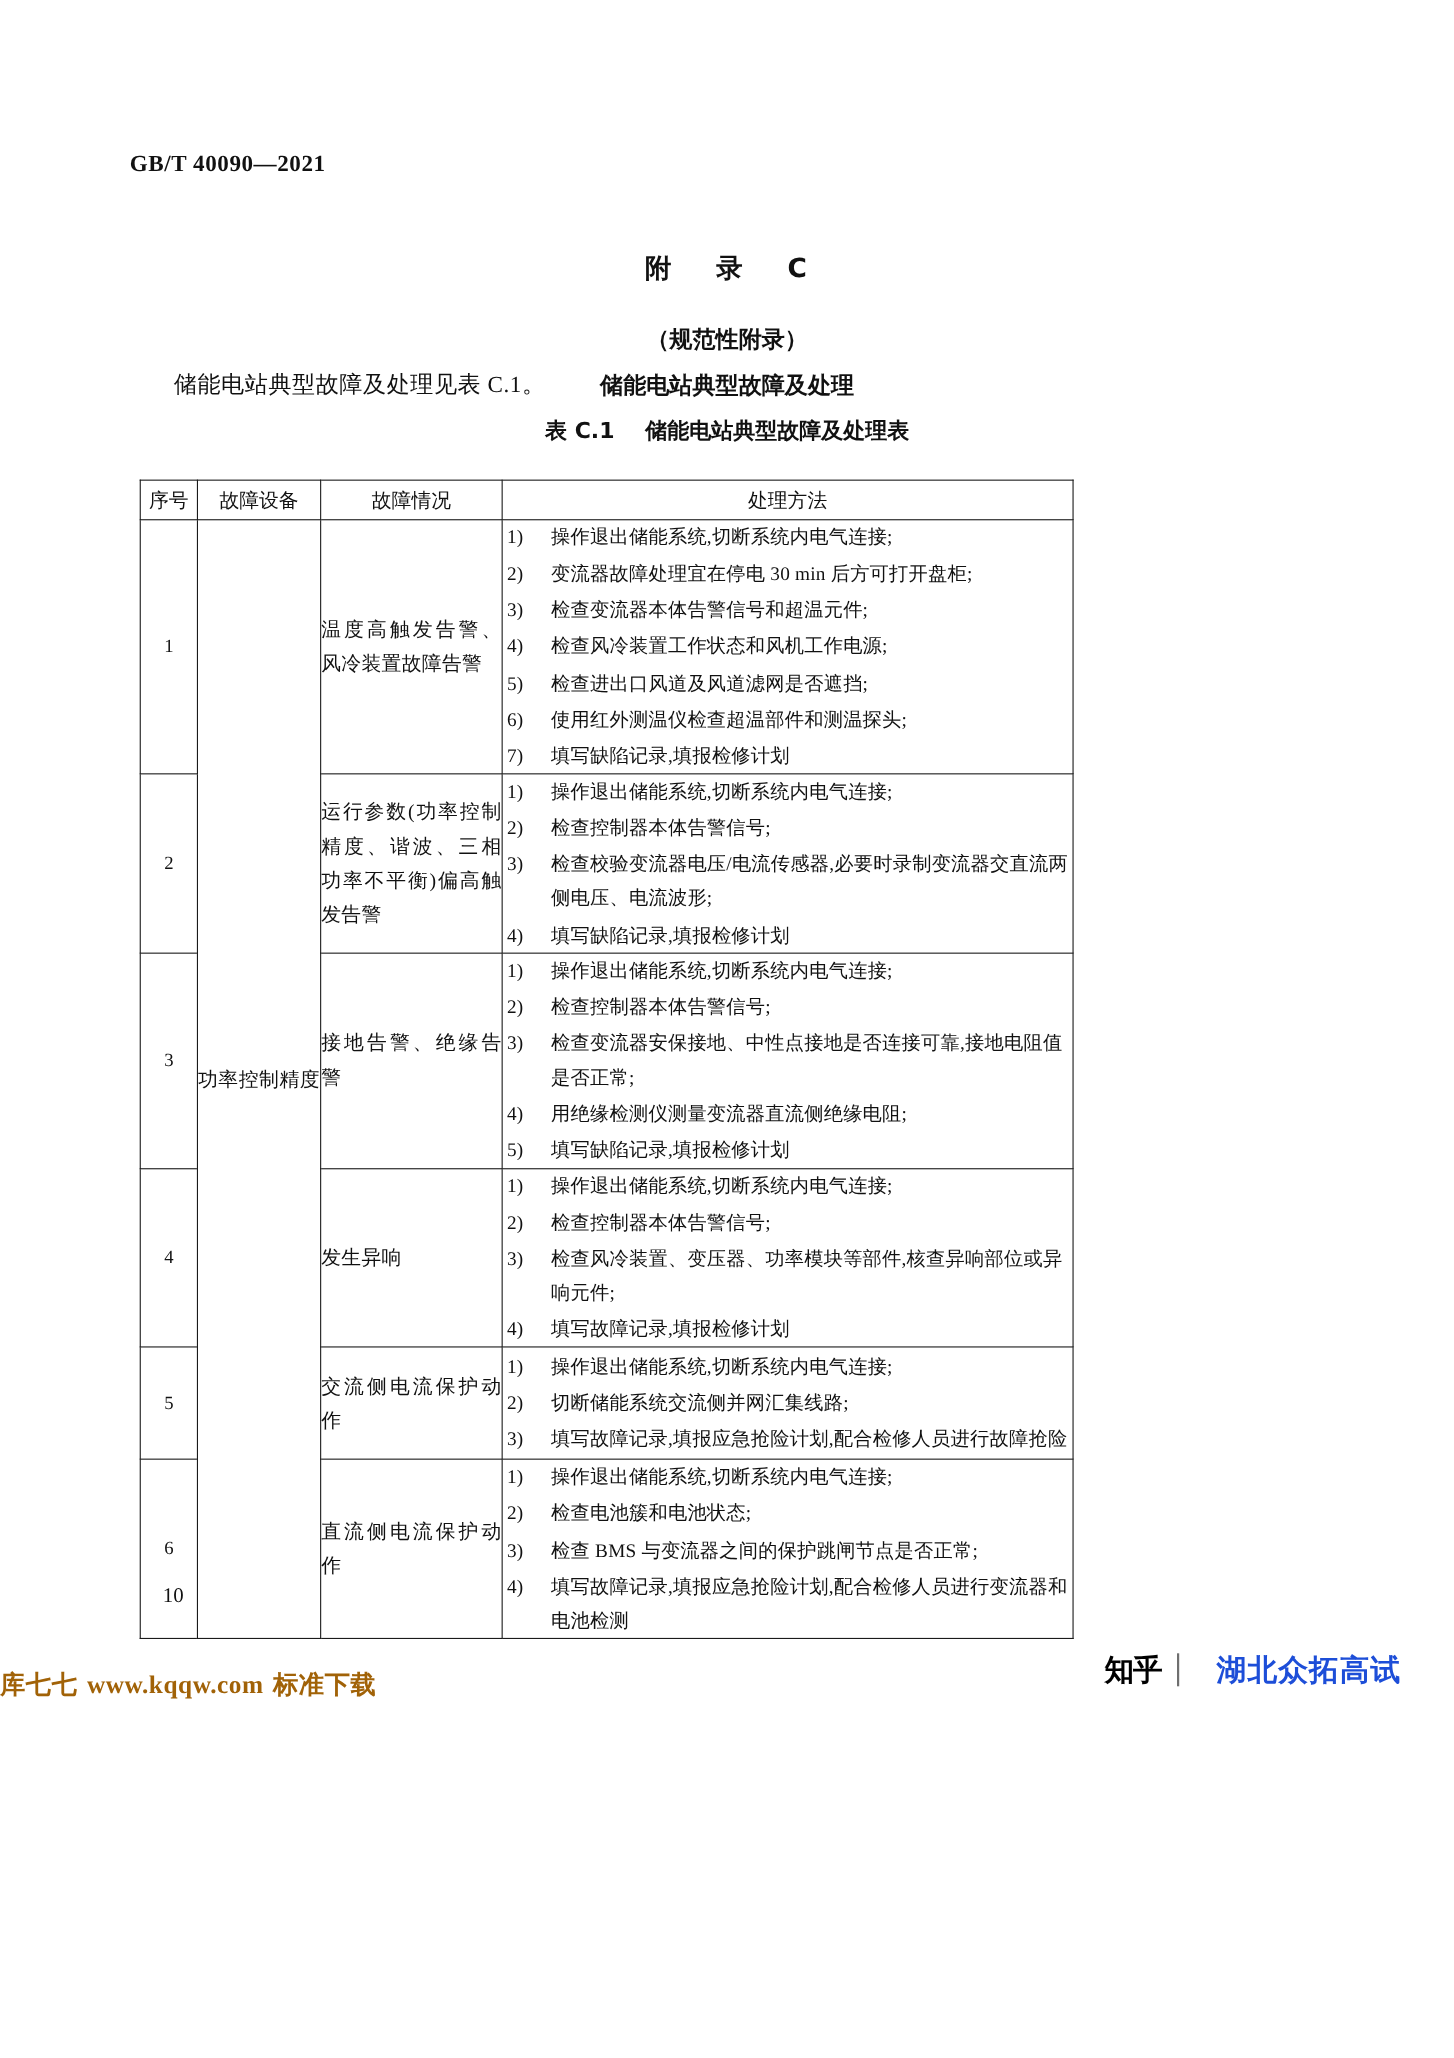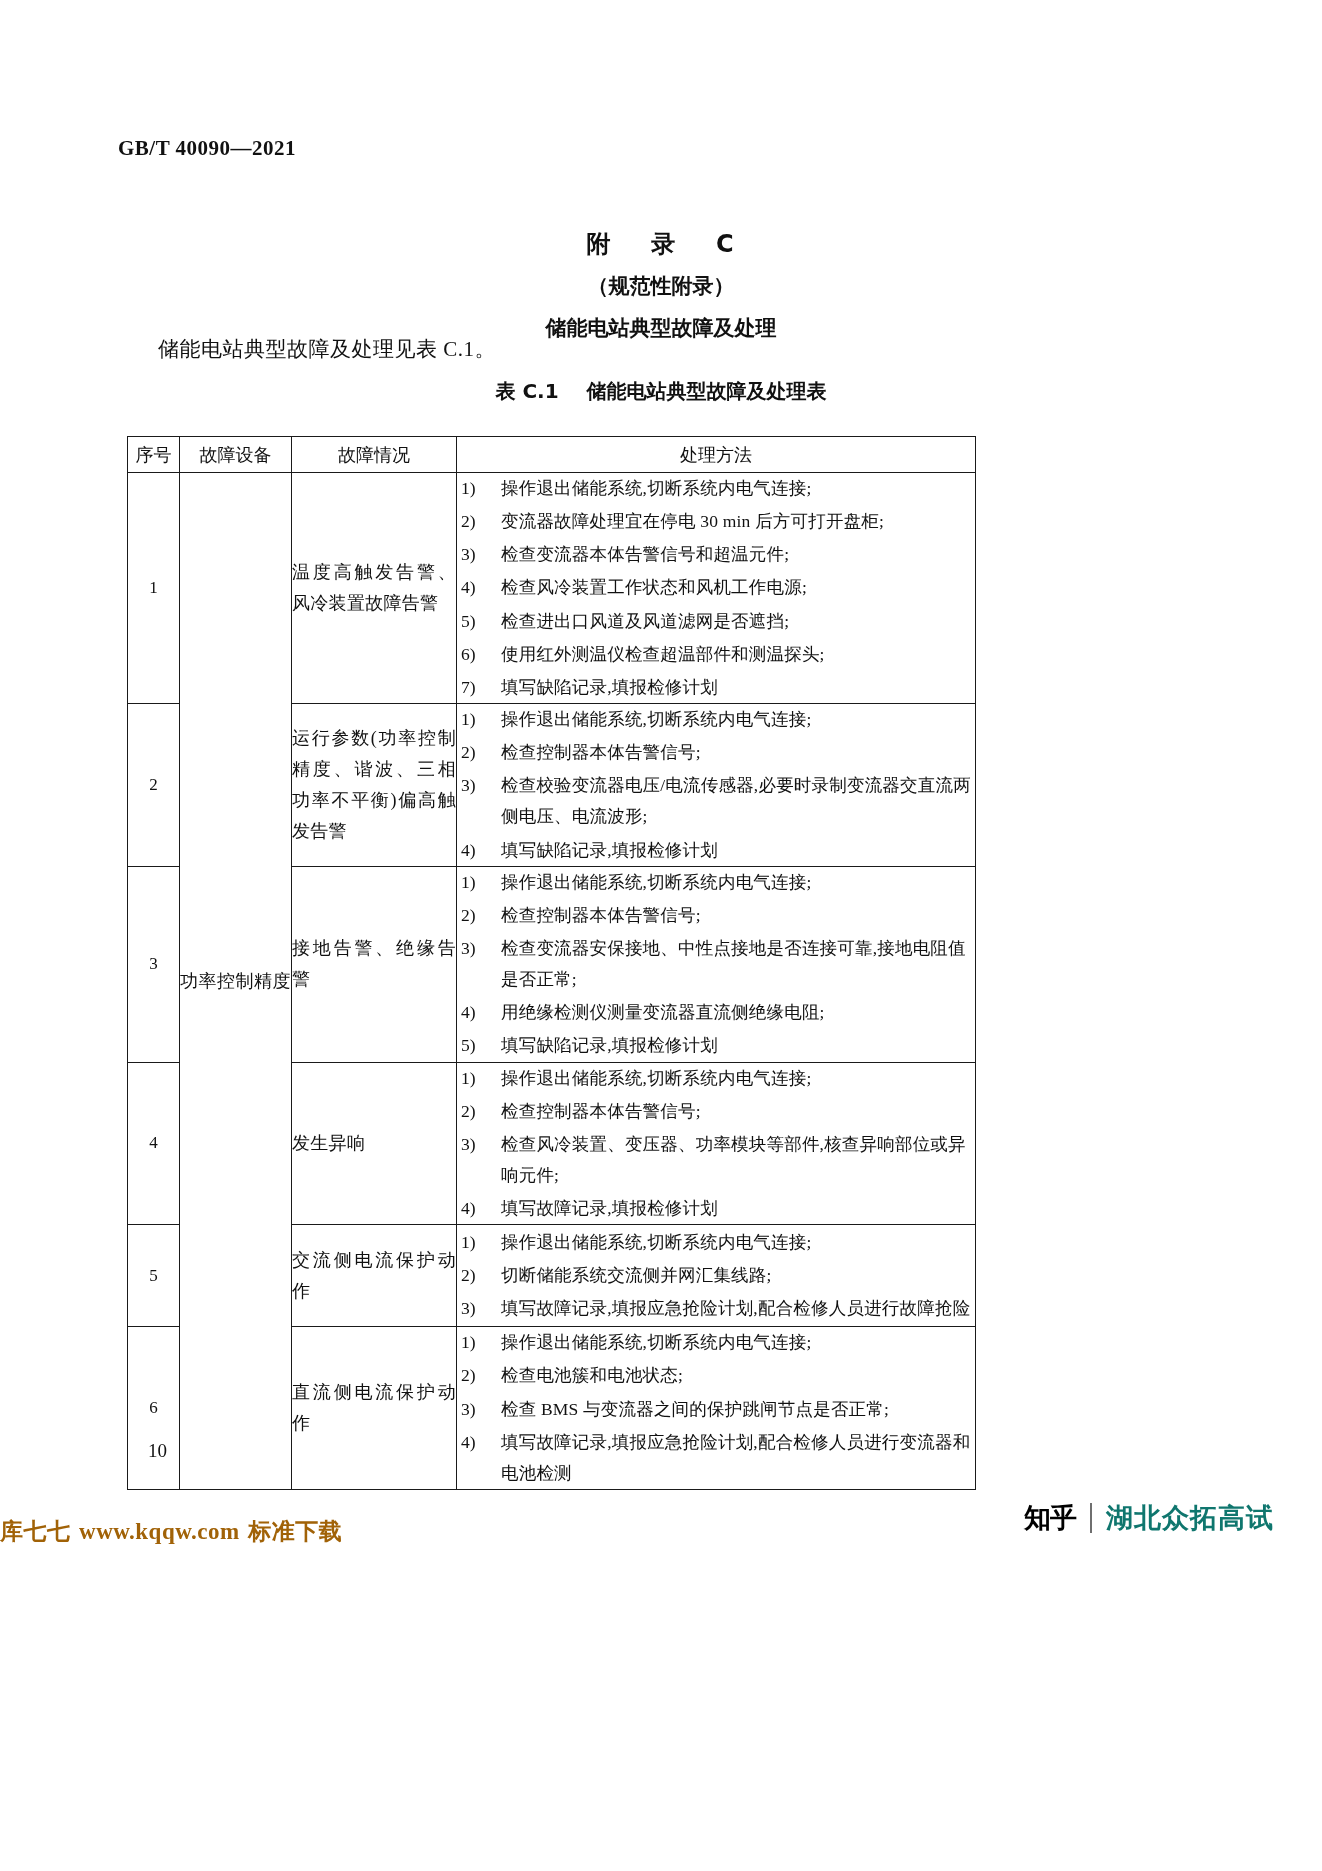--- a/index.html
+++ b/index.html
@@ -39,21 +39,21 @@
     top: 228px;
     left: 0;
     width: 1322px;
     text-align: center;
   }
   .annex-title {
     font-family: "DejaVu Sans", sans-serif;
     font-weight: bold;
     font-size: 24px;
     letter-spacing: 2px;
-    margin-bottom: 12px;
+    margin-bottom: 34px;
   }
   .annex-title .spacer { display: inline-block; width: 18px; }
   .annex-kind {
     font-family: "DejaVu Sans", sans-serif;
     font-weight: bold;
     font-size: 21px;
     margin-bottom: 14px;
   }
   .annex-subject {
     font-family: "DejaVu Sans", sans-serif;
@@ -207,21 +207,22 @@
   .zhihu-divider {
     width: 2px;
     height: 30px;
     background: #6f6f6f;
   }
   .zhihu-name {
     font-family: Liberation Mono, monospace;
     font-weight: bold;
     font-size: 27px;
     letter-spacing: 1px;
-    color: #0f766e;
+    color: #1d4ed8;
+    margin-left: 20px;
   }
 </style>
 </head>
 <body>
 
 <div class="page">
 
   <div class="running-header">GB/T 40090—2021</div>
 
   <div class="annex-block">

